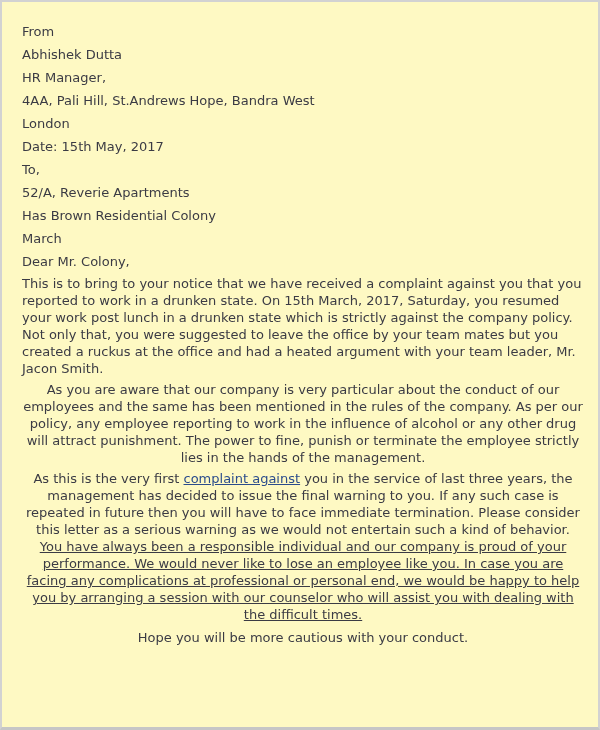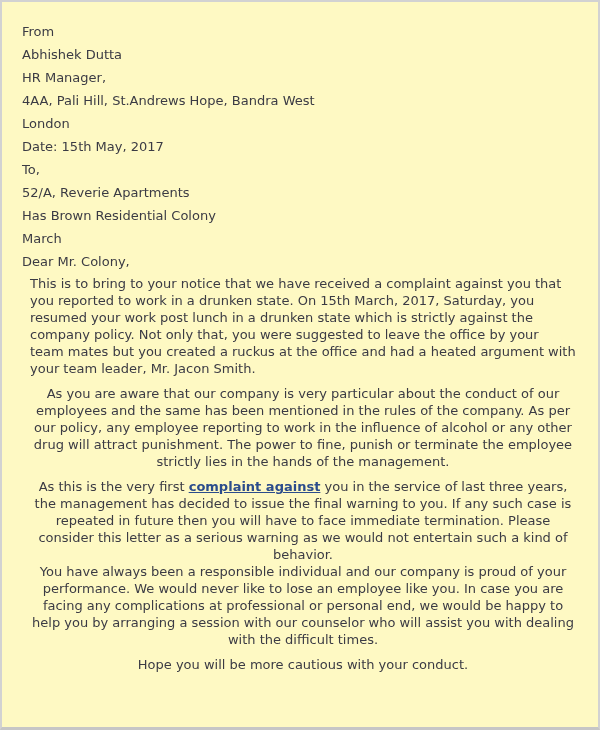--- a/index.html
+++ b/index.html
@@ -19,29 +19,29 @@
     font-size: 13px;
     color: #3b3b44;
     overflow: hidden;
   }
   .hline {
     line-height: 23px;
     white-space: nowrap;
   }
   .para {
     line-height: 17px;
-    margin: 8px;
+    margin: 0;
   }
   .para + .para { margin-top: 4px; text-align: center; }
   .para.first { margin-top: 2px; }
   .para.closing { margin-top: 6px; }
-  .para-part { display: block; }
+  .para-part { display: block; text-decoration: underline; }
   a.inline-link {
     color: #2b4c8c;
-    font-weight: bold;
+    font-weight: normal;
     text-decoration: underline;
     cursor: pointer;
   }
 </style>
 </head>
 <body>
 
 <div class="page">
 
   <div class="hline">From</div>

